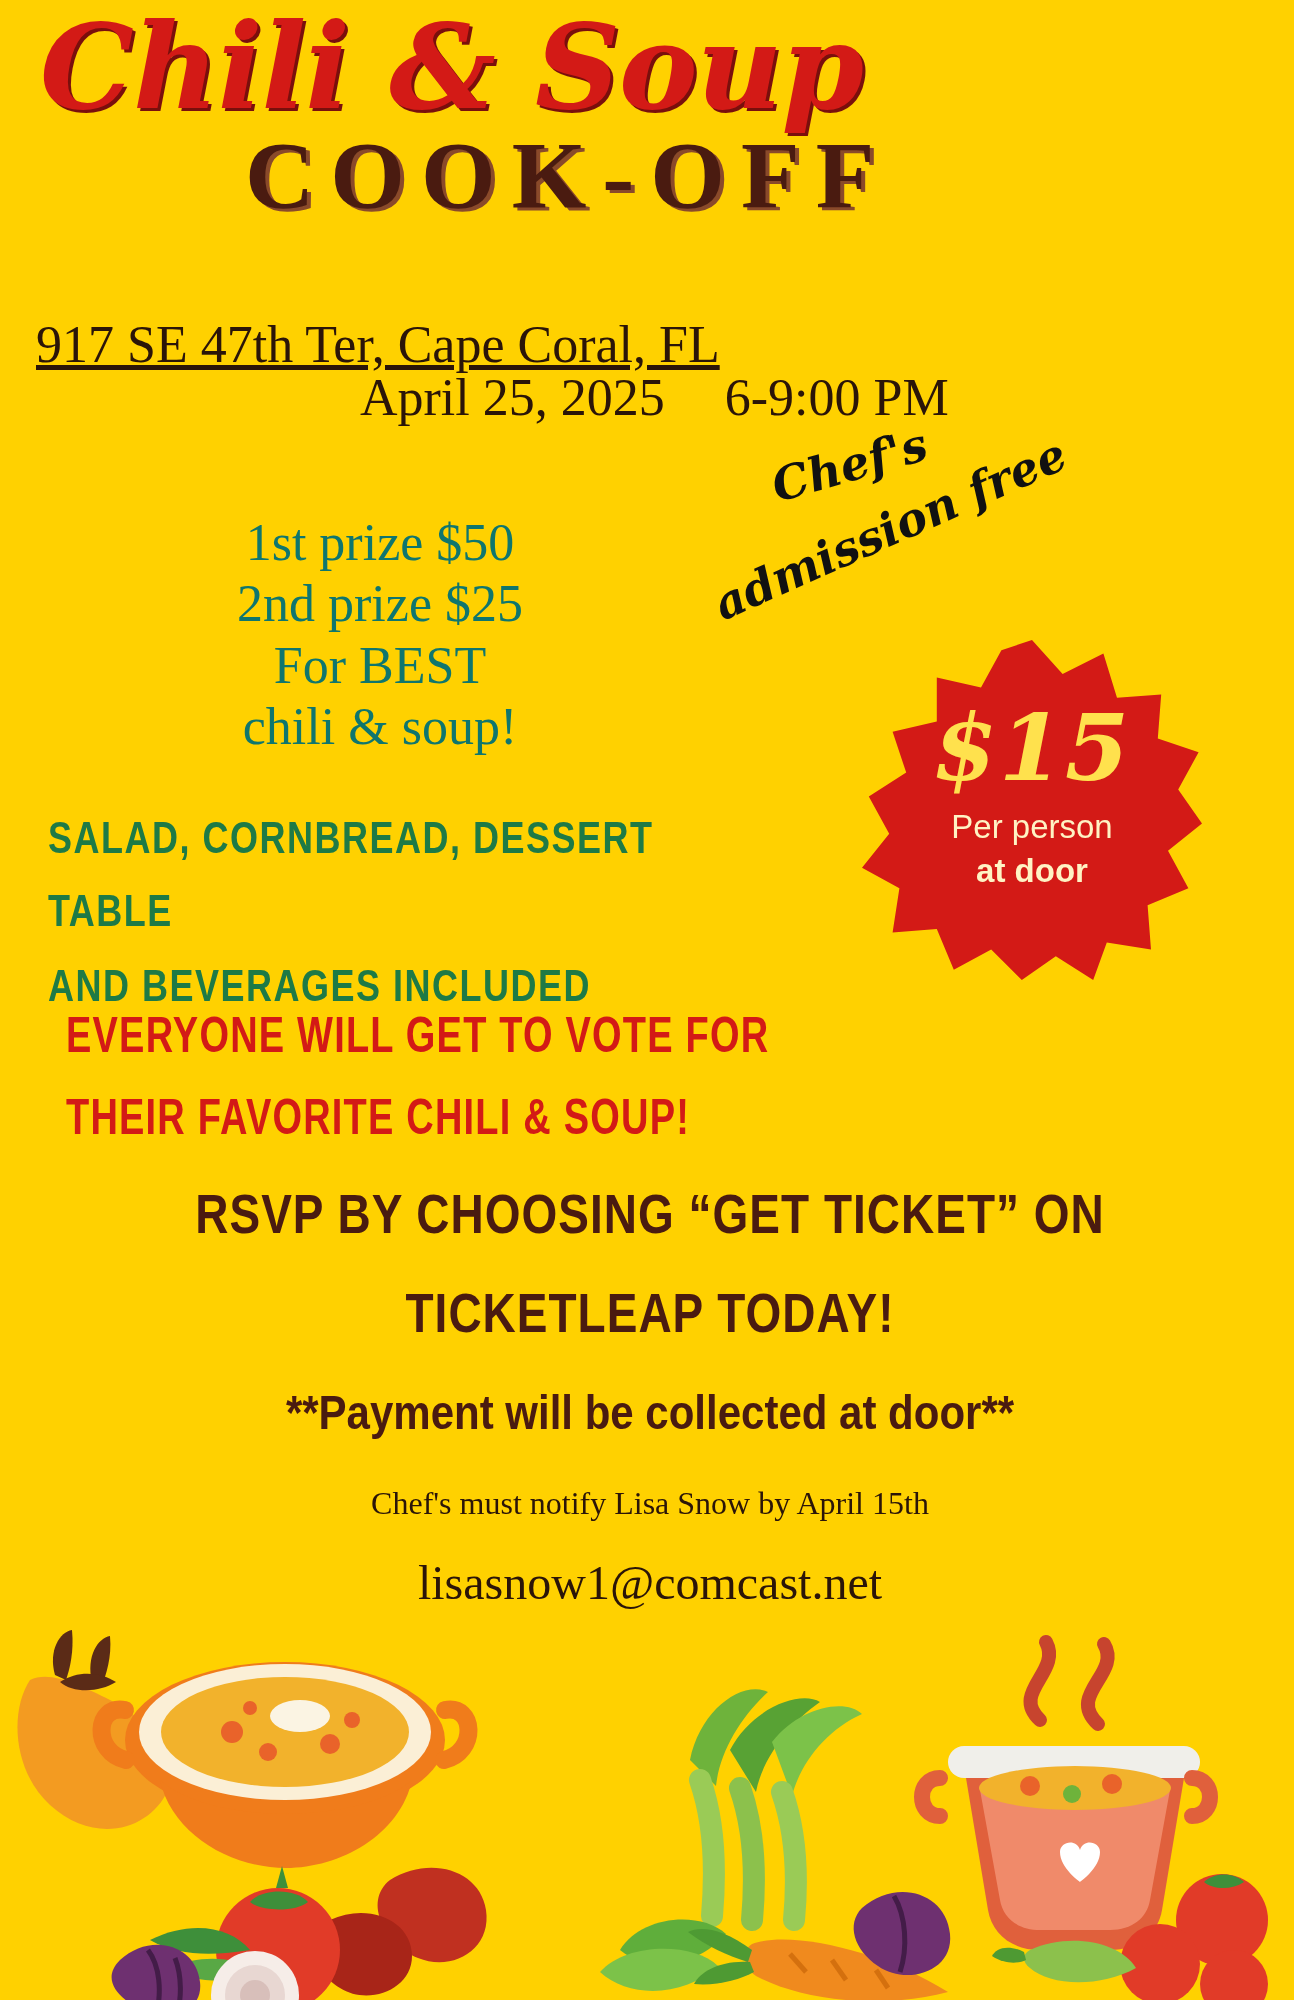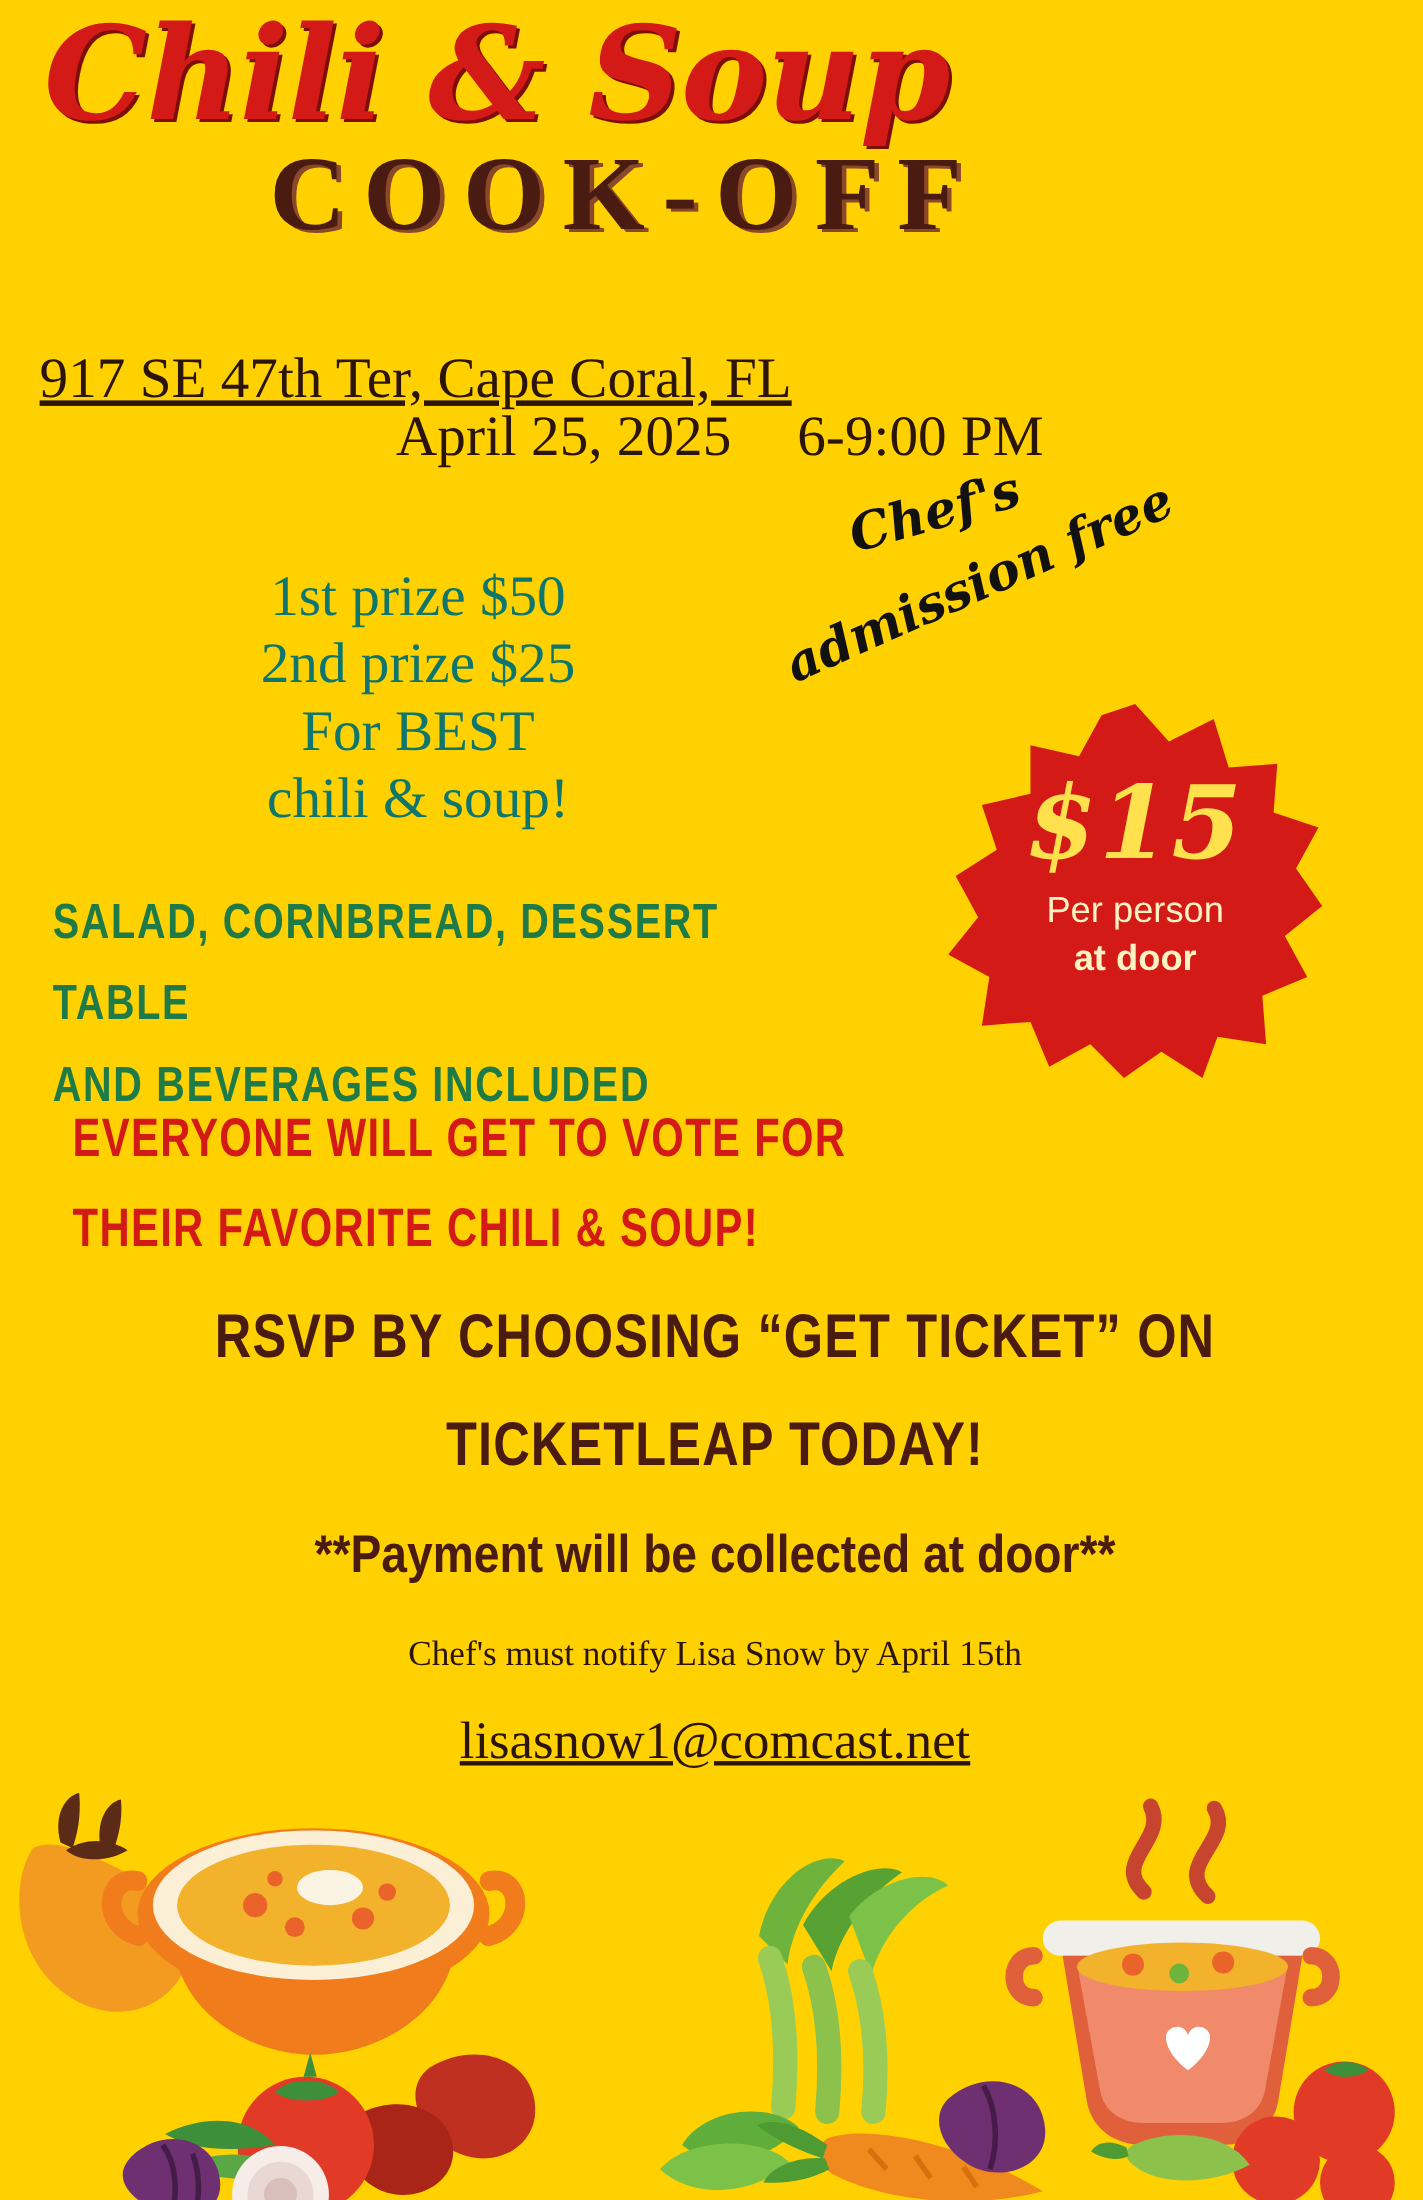--- a/index.html
+++ b/index.html
@@ -248,21 +248,20 @@
   }
   .email {
     position: absolute;
     left: 80px;
     top: 1555px;
     width: 1140px;
     text-align: center;
     font-family: "Liberation Serif", serif;
     font-size: 48px;
     color: #2B1508;
-    text-decoration: underline;
   }
 
   
   .art {
     position: absolute;
     left: 0;
     bottom: 0;
     width: 1294px;
     height: 380px;
     pointer-events: none;

